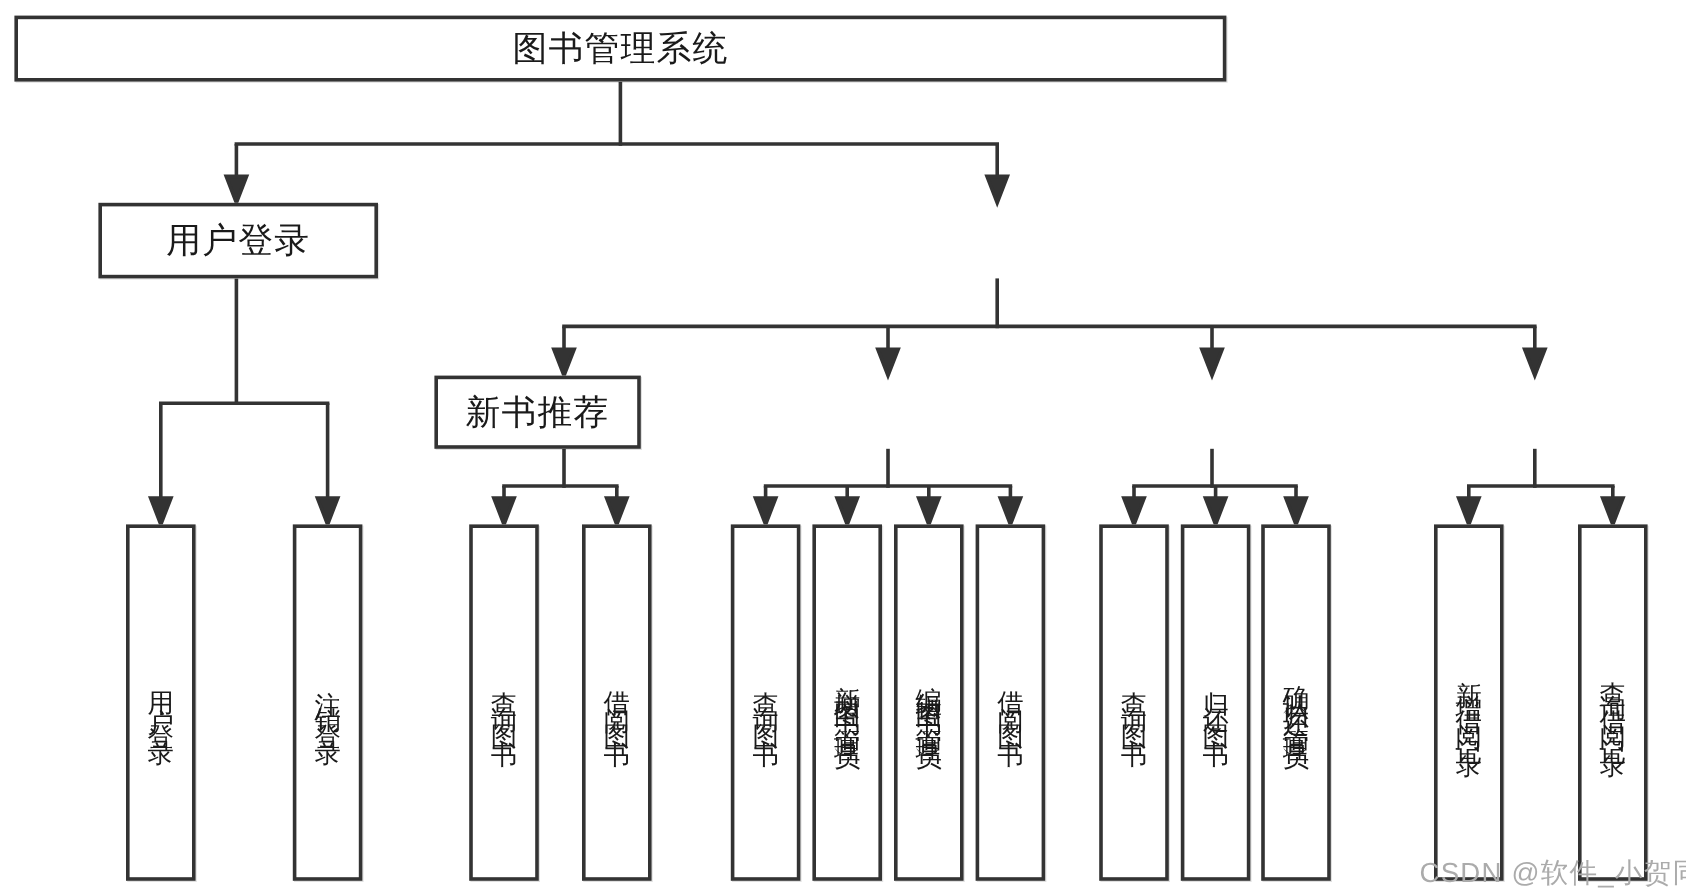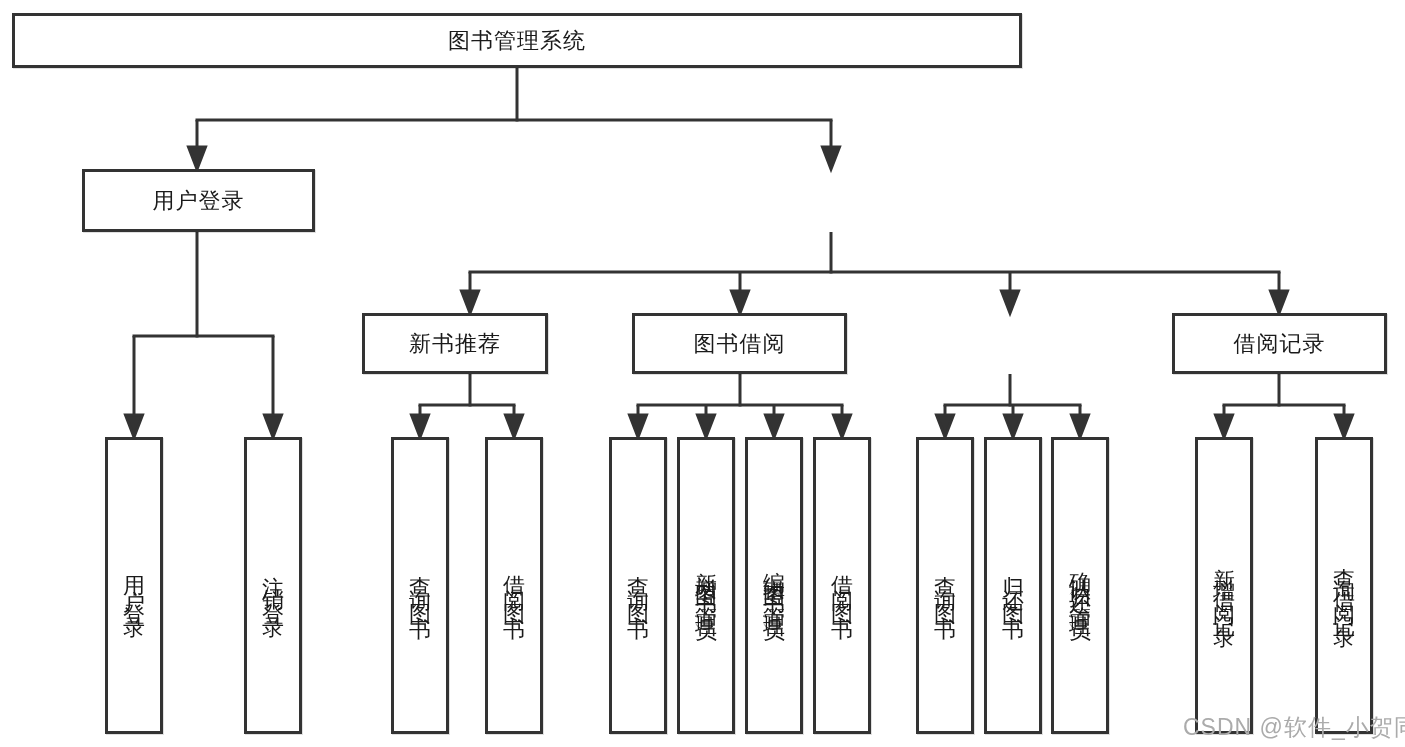--- a/index.html
+++ b/index.html
@@ -14,21 +14,21 @@
   #wires{position:absolute;left:0;top:0;width:1405px;height:747px;}
   .box{
     position:absolute;
     box-sizing:border-box;
     border:3px solid #333333;
     background:#ffffff;
     display:flex;align-items:center;justify-content:center;
     box-shadow:1px 1px 0 rgba(0,0,0,0.12);
   }
   .hlabel{
-    font-size:22px;
+    font-size:29px;
     letter-spacing:1px;
     white-space:nowrap;
   }
   .vtext{
     writing-mode:vertical-rl;
     text-orientation:mixed;
     font-size:22px;
     line-height:1;
     white-space:nowrap;
   }
@@ -126,28 +126,22 @@
   </svg>
 
   <div class="box" style="left:12px;top:13px;width:1010px;height:55px;">
     <span class="hlabel">图书管理系统</span>
   </div>
 
   <div class="box" style="left:82px;top:169px;width:233px;height:63px;">
     <span class="hlabel">用户登录</span>
   </div>
 
-  <div class="box" style="left:362px;top:313px;width:186px;height:61px;">
+  <div class="box" style="left:362px;top:313px;width:172px;height:61px;">
     <span class="hlabel">新书推荐</span>
-  </div>
-  <div class="box" style="left:632px;top:313px;width:215px;height:61px;">
-    <span class="hlabel">图书借阅</span>
-  </div>
-  <div class="box" style="left:1172px;top:313px;width:215px;height:61px;">
-    <span class="hlabel">借阅记录</span>
   </div>
 
   <div class="box" style="left:105px;top:437px;width:58px;height:297px;">
     <span class="vtext" style="letter-spacing: 14px;">用户登录</span>
   </div>
   <div class="box" style="left:244px;top:437px;width:58px;height:297px;">
     <span class="vtext" style="letter-spacing: 14px;">注销登录</span>
   </div>
 
   <div class="box" style="left:391px;top:437px;width:58px;height:297px;">

